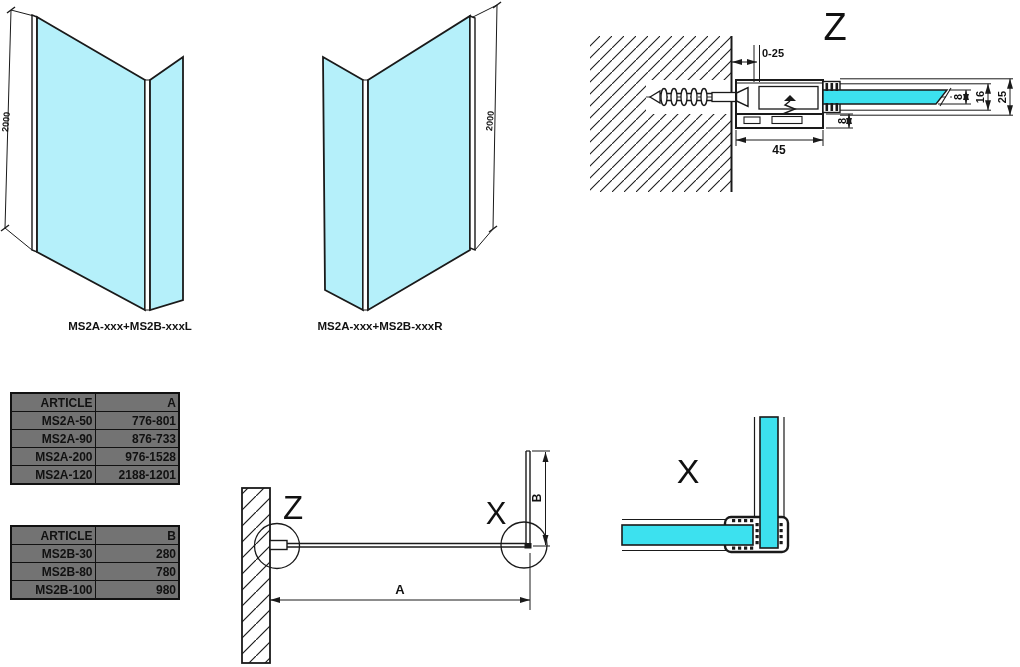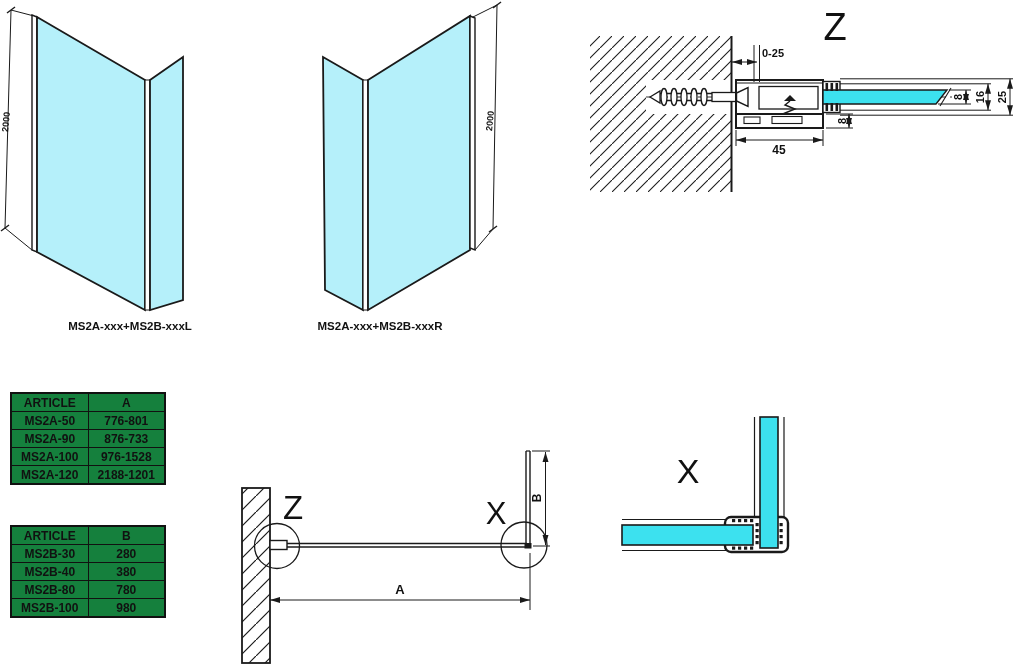--- a/index.html
+++ b/index.html
@@ -9,23 +9,23 @@
 
   
   text{fill:#111;}
   .dimtext{font:bold 11px "Liberation Sans",sans-serif;}
   .dimtext12{font:bold 12px "Liberation Sans",sans-serif;}
   .dimtext13{font:bold 13px "Liberation Sans",sans-serif;}
   .cadlabel{font:bold 11.5px "Liberation Sans",sans-serif;}
   .biglabel{font:400 38px "Liberation Sans",sans-serif;}
 
   
-  .spec{position:absolute;border-collapse:collapse;table-layout:fixed;width:156px;
-        font:bold 12px "Liberation Sans",sans-serif;color:#111;text-align:center;
-        border:2.5px solid #111;background:#15803d;}
+  .spec{position:absolute;border-collapse:collapse;table-layout:fixed;width:170px;
+        font:bold 12px "Liberation Sans",sans-serif;color:#111;text-align:right;
+        border:2.5px solid #111;background:#737373;}
   .spec th,.spec td{border:1.6px solid #111;height:17px;padding:0 2px;font-weight:bold;}
   .spec-a{left:10px;top:392px;}
   .spec-b{left:10px;top:525px;}
 </style>
 </head>
 <body>
 
 <div class="canvas">
 
 <svg width="1020" height="667" viewBox="0 0 1020 667">
@@ -209,45 +209,41 @@
   </tr>
   <tr>
     <td>MS2A-50</td>
     <td>776-801</td>
   </tr>
   <tr>
     <td>MS2A-90</td>
     <td>876-733</td>
   </tr>
   <tr>
-    <td>MS2A-100</td>
+    <td>MS2A-200</td>
     <td>976-1528</td>
   </tr>
   <tr>
     <td>MS2A-120</td>
     <td>2188-1201</td>
   </tr>
 </tbody>
     </table>
 
 <table class="spec spec-b">
   <tbody>
         <tr>
     <th>ARTICLE</th>
     <th>B</th>
   </tr>
   <tr>
     <td>MS2B-30</td>
     <td>280</td>
   </tr>
   <tr>
-    <td>MS2B-40</td>
-    <td>380</td>
-  </tr>
-  <tr>
     <td>MS2B-80</td>
     <td>780</td>
   </tr>
   <tr>
     <td>MS2B-100</td>
     <td>980</td>
   </tr>
 </tbody>
     </table>
 

